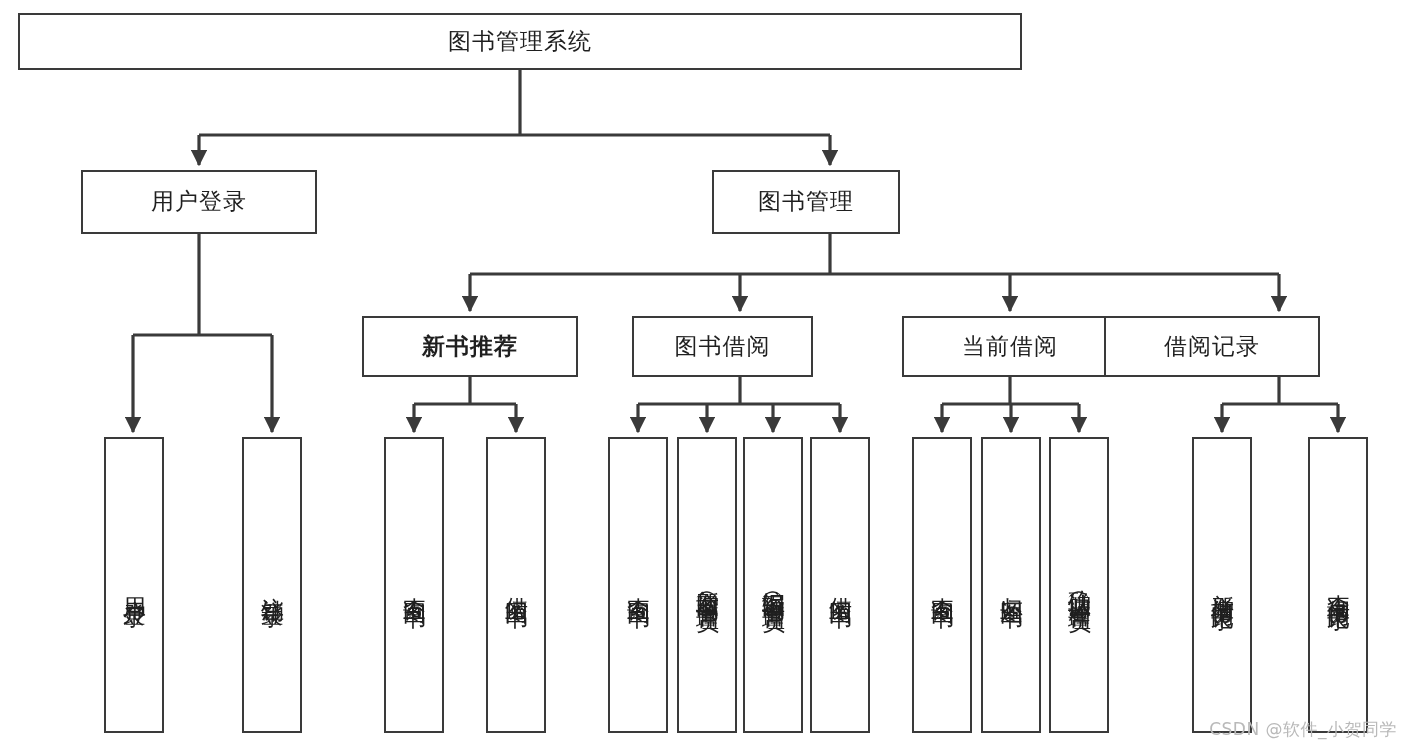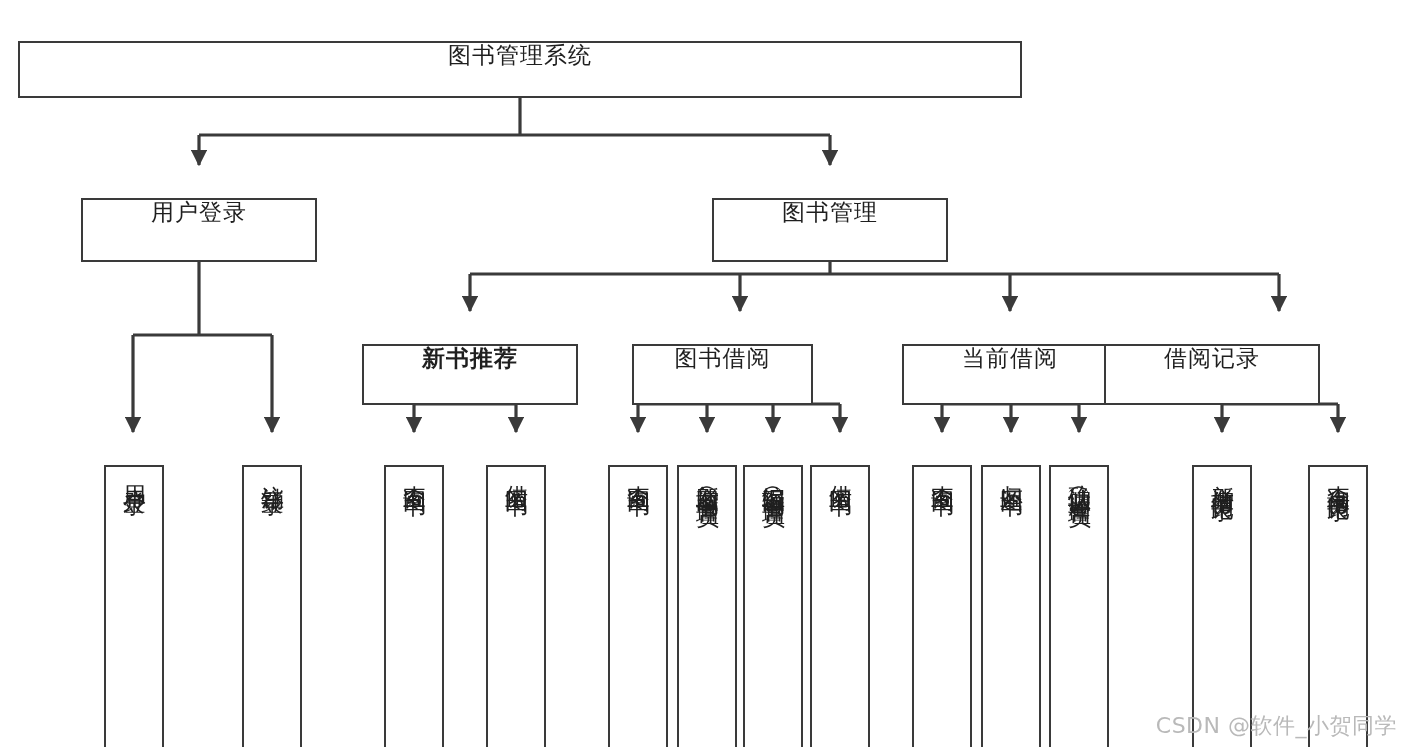--- a/index.html
+++ b/index.html
@@ -23,23 +23,23 @@
     top: 0;
     width: 1405px;
     height: 747px;
   }
   .node {
     position: absolute;
     box-sizing: border-box;
     border: 2px solid #3a3a3a;
     background: #ffffff;
     display: flex;
+    align-items: center;
     justify-content: center;
     z-index: 3;
-    margin-top: 28px;
   }
   .node .label {
     color: #1f1f1f;
     font-size: 22px;
     line-height: 1.12;
     letter-spacing: 1px;
     white-space: nowrap;
   }
   .node.vertical .label {
     writing-mode: vertical-rl;
@@ -48,21 +48,21 @@
     font-size: 23px;
     white-space: nowrap;
   }
   .node.root .label { font-size: 23px; }
   .node.level2 .label { font-size: 23px; }
   .node.level3 .label { font-size: 23px; }
   .watermark {
     position: absolute;
     right: 8px;
     bottom: 6px;
-    font-size: 22px;
+    font-size: 17px;
     color: #b9b9b9;
     letter-spacing: 0.5px;
     z-index: 6;
     white-space: nowrap;
   }
 </style>
 </head>
 <body>
 
 <div id="stage">
@@ -120,21 +120,21 @@
     </g>
   </svg>
 
   <div class="node root" style="left:18px; top:13px; width:1004px; height:57px;">
     <span class="label">图书管理系统</span>
   </div>
 
   <div class="node level2" style="left:81px; top:170px; width:236px; height:64px;">
     <span class="label">用户登录</span>
   </div>
-  <div class="node level2" style="left:712px; top:170px; width:236px; height:64px;">
+  <div class="node level2" style="left:712px; top:170px; width:188px; height:64px;">
     <span class="label">图书管理</span>
   </div>
 
   <div class="node level3" style="left:362px; top:316px; width:216px; height:61px;font-weight:bold;">
     <span class="label">新书推荐</span>
   </div>
   <div class="node level3" style="left:632px; top:316px; width:181px; height:61px;">
     <span class="label">图书借阅</span>
   </div>
   <div class="node level3" style="left:902px; top:316px; width:216px; height:61px;">

